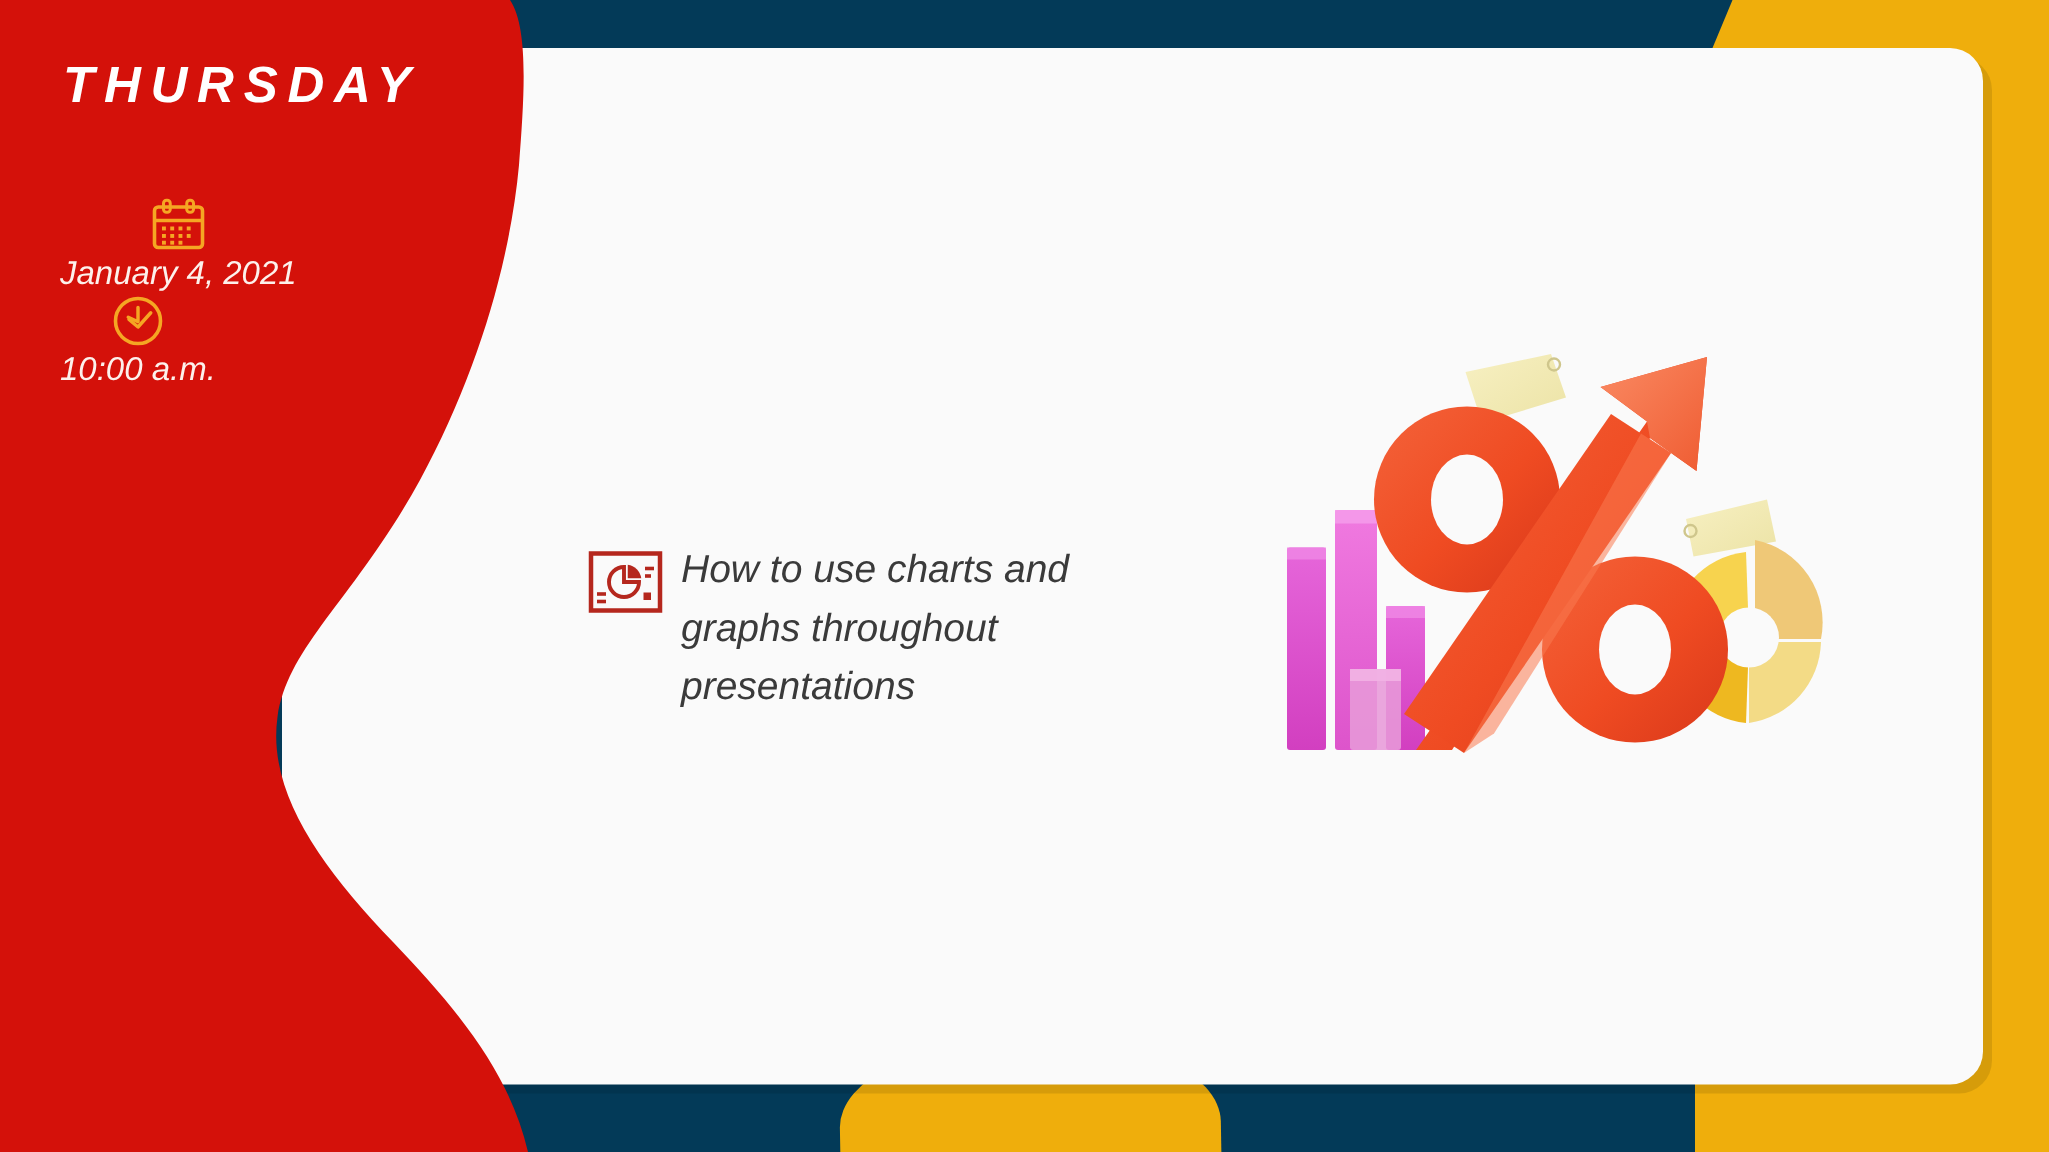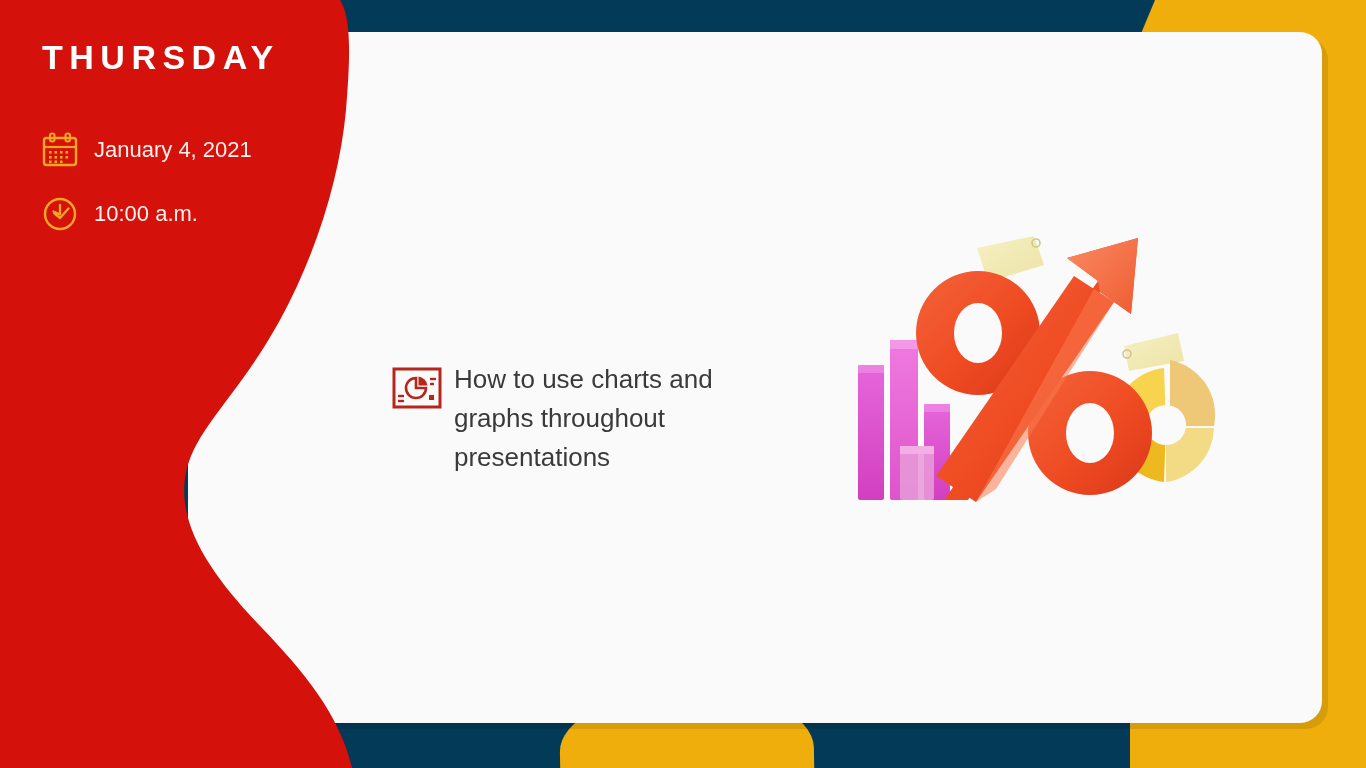--- a/index.html
+++ b/index.html
@@ -13,20 +13,21 @@
     width: 1366px;
     height: 768px;
     overflow: hidden;
   }
   #slide {
     position: relative;
     width: 1366px;
     height: 768px;
     overflow: hidden;
     background: #3b82f6;
+    font-style: italic;
   }
 
   
   .bg-navy {
     position: absolute;
     inset: 0;
     background: #033a58;
   }
   .bg-yellow-topright {
     position: absolute;
@@ -92,21 +93,21 @@
     font-weight: 700;
     letter-spacing: 6.5px;
     line-height: 1;
     white-space: nowrap;
   }
   .meta-row {
     position: absolute;
     left: 0;
     display: flex;
     align-items: center;
-    gap: 14px;
+    flex-direction: column;
   }
   .meta-row.date { top: 130px; }
   .meta-row.time { top: 194px; }
   .meta-icon {
     width: 40px;
     height: 40px;
     flex: 0 0 40px;
     display: block;
   }
   .meta-text {

